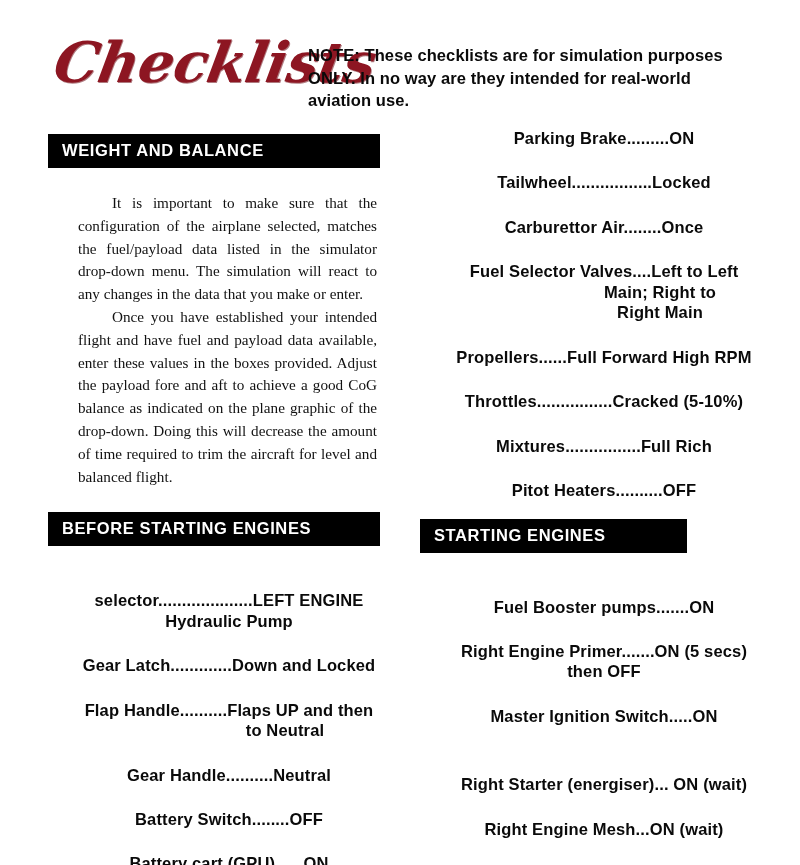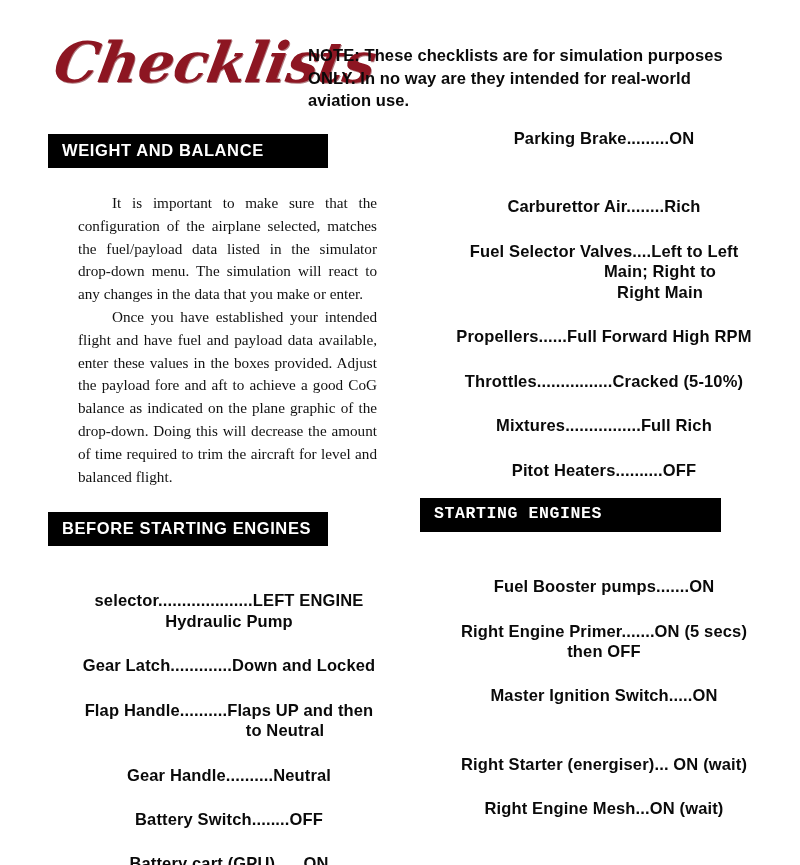--- a/index.html
+++ b/index.html
@@ -67,22 +67,22 @@
   
   .section-bar {
     background: #000000;
     color: #ffffff;
     font-size: 16.5px;
     font-weight: bold;
     letter-spacing: 0.6px;
     padding: 7px 0 8px 14px;
     line-height: 1.15;
   }
-  .bar-left   { width: 280px; }
-  .bar-right  { width: 301px; font-family: Liberation Mono, monospace; }
+  .bar-left   { width: 332px; }
+  .bar-right  { width: 267px; }
 
   
   .prose {
     font-family: "Liberation Serif", serif;
     font-size: 15.2px;
     line-height: 1.5;
     color: #111111;
     text-align: justify;
     padding: 0 3px 0 30px;
   }
@@ -179,24 +179,27 @@
 
 <div id="col-right">
 
   <div class="items right">
 
     <div class="item">
       <span class="cont indent-none">Parking Brake.........ON</span>
     </div>
     <div class="gap-md"></div>
 
-    <div class="gap-md"></div>
-
-    <div class="item">
-      <span class="cont indent-none">Carburettor Air........Rich</span>
+    <div class="item">
+      <span class="cont indent-none">Tailwheel.................Locked</span>
+    </div>
+    <div class="gap-md"></div>
+
+    <div class="item">
+      <span class="cont indent-none">Carburettor Air........Once</span>
     </div>
     <div class="gap-md"></div>
 
     <div class="item">
       <span class="cont indent-none">Fuel Selector Valves....Left to Left</span>
       <span class="cont indent-far">Main; Right to</span>
       <span class="cont indent-far">Right Main</span>
     </div>
     <div class="gap-md"></div>
 

